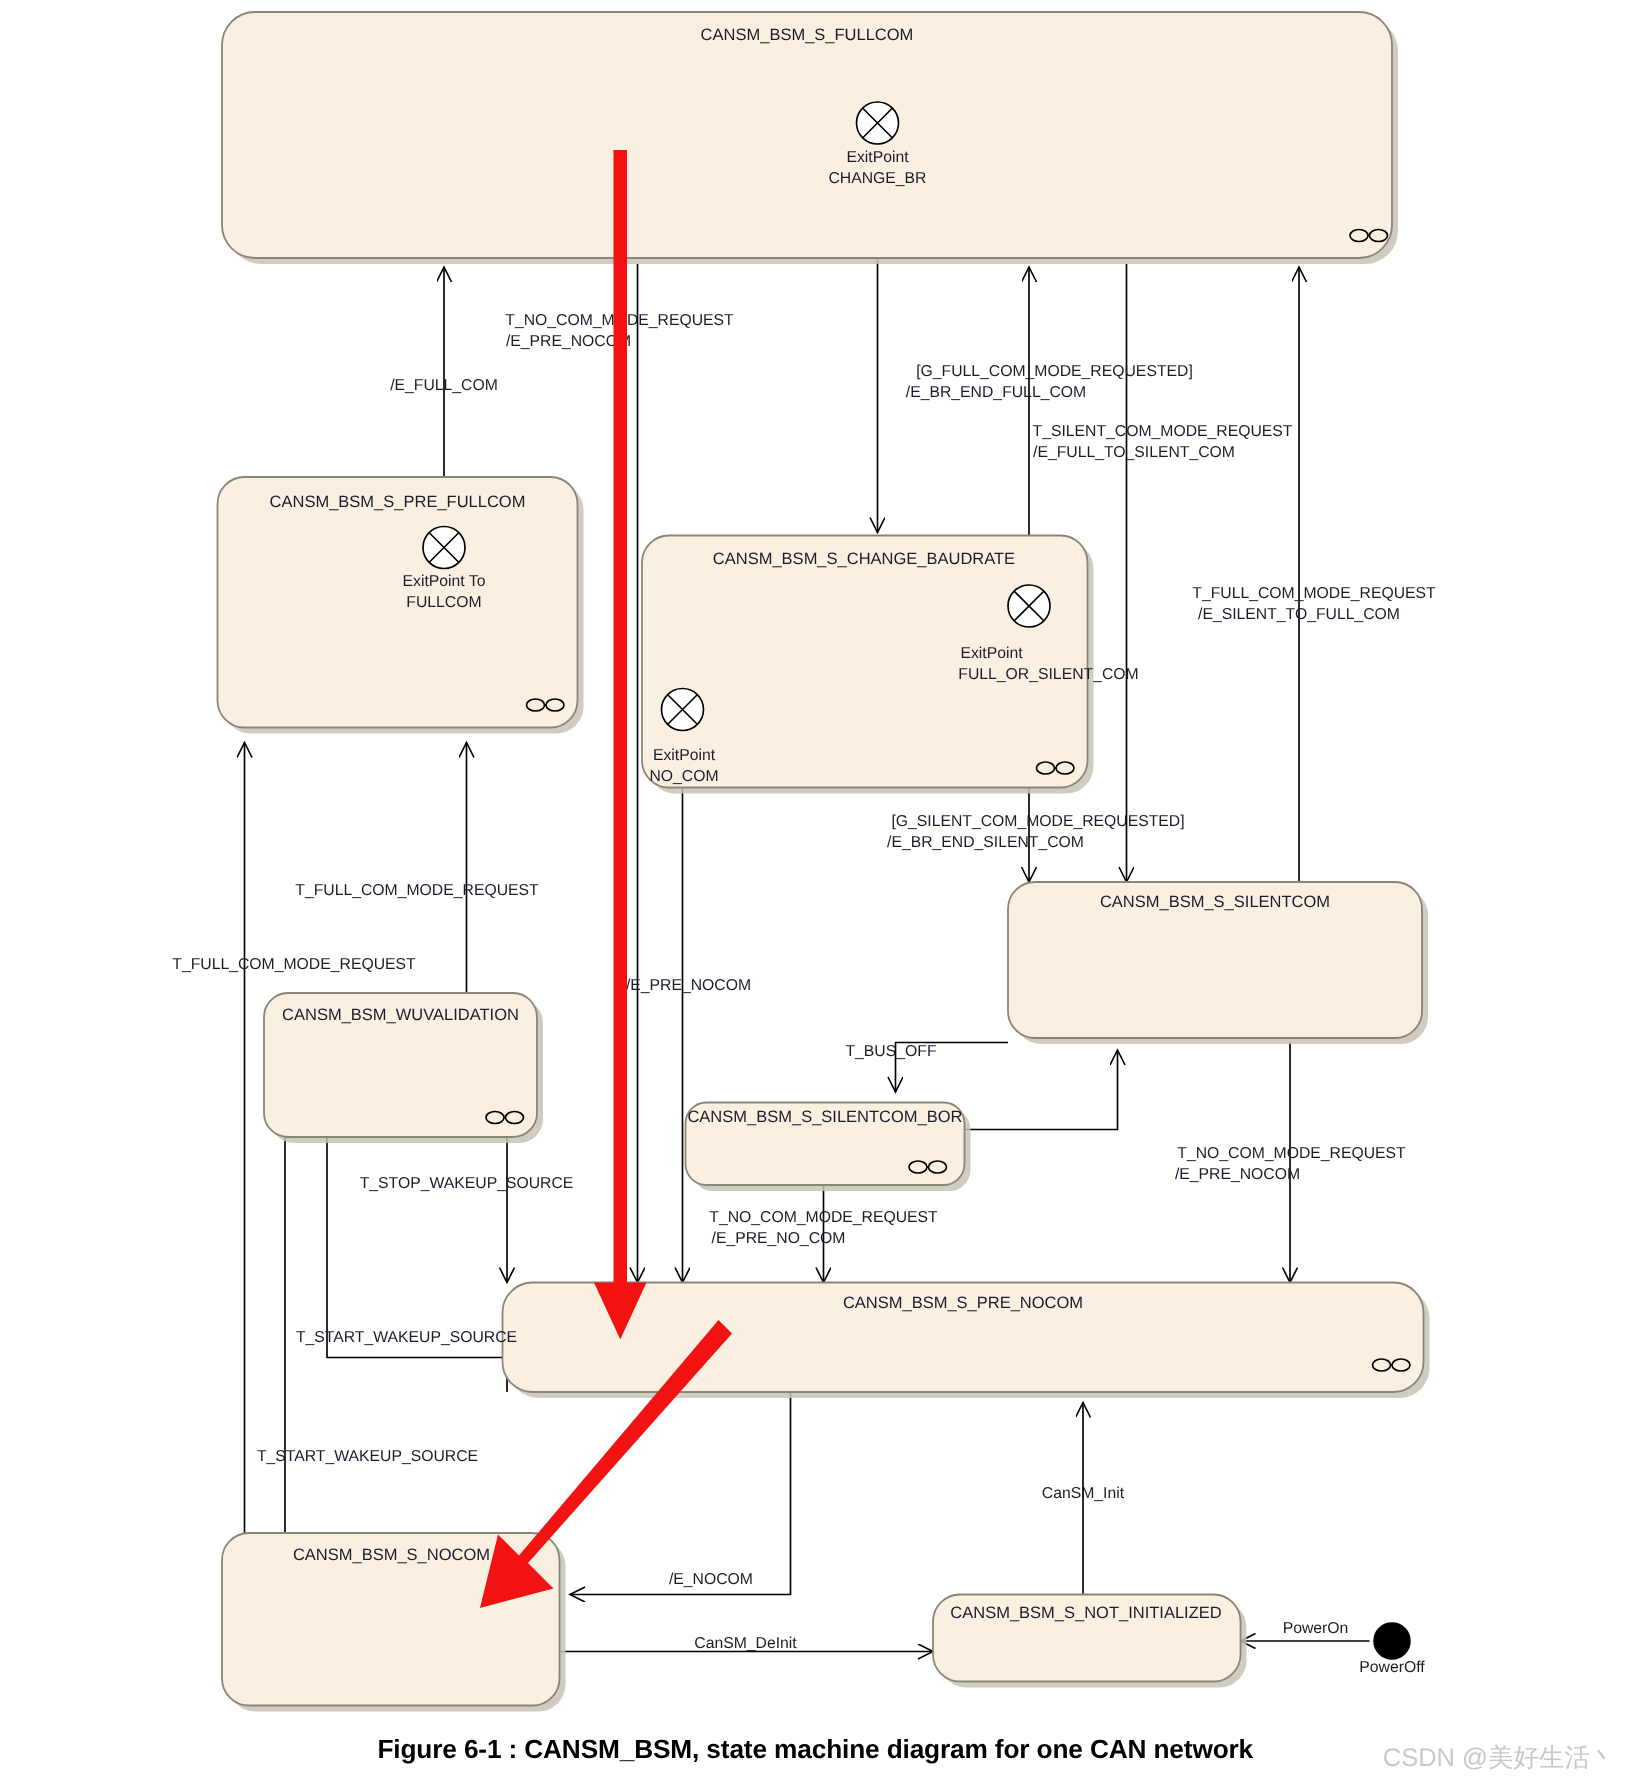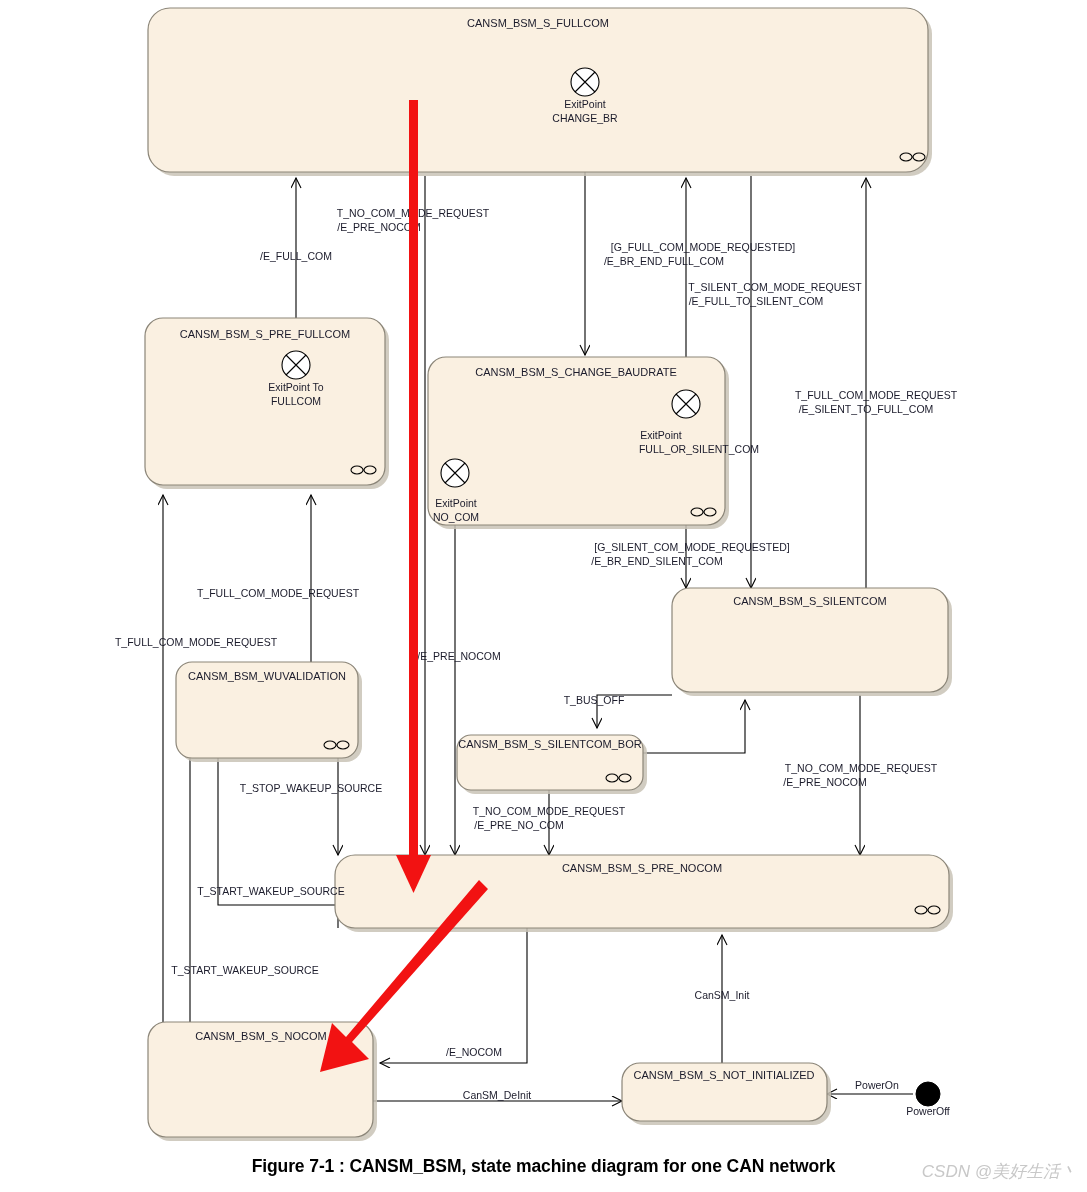--- a/index.html
+++ b/index.html
@@ -98,21 +98,20 @@
     letter-spacing: -0.1px;
   }
   .watermark {
     position: absolute;
     right: 10px;
     top: 1160px;
     font-family: "Liberation Sans", sans-serif;
     font-size: 17px;
     color: #c8c8c8;
     white-space: nowrap;
-    font-style: italic;
   }
 </style>
 </head>
 <body>
 
 <div id="diagram-root">
 <svg id="sm-svg" viewBox="0 0 1087 1192" xmlns="http://www.w3.org/2000/svg">
   <defs>
     <marker id="openArrow" markerWidth="14" markerHeight="14" refX="11" refY="5" orient="auto" markerUnits="userSpaceOnUse">
       <path d="M1,0 L11,5 L1,10" fill="none" stroke="#000000" stroke-width="1.1"></path>
@@ -332,14 +331,14 @@
       <polygon class="redarrow" points="396,855 431,855 413.5,893"></polygon>
     </g>
 
     <g>
       <polygon class="redarrow" points="479,880 488,889 352,1042 369,1059 320,1072 332,1023 346,1037"></polygon>
     </g>
   </g>
 </svg>
 </div>
 
-<div class="caption">Figure 7-1 : CANSM_BSM, state machine diagram for one CAN network</div>
+<div class="caption">Figure 6-1 : CANSM_BSM, state machine diagram for one CAN network</div>
 <div class="watermark">CSDN @美好生活丶</div>
 
 </body></html>

